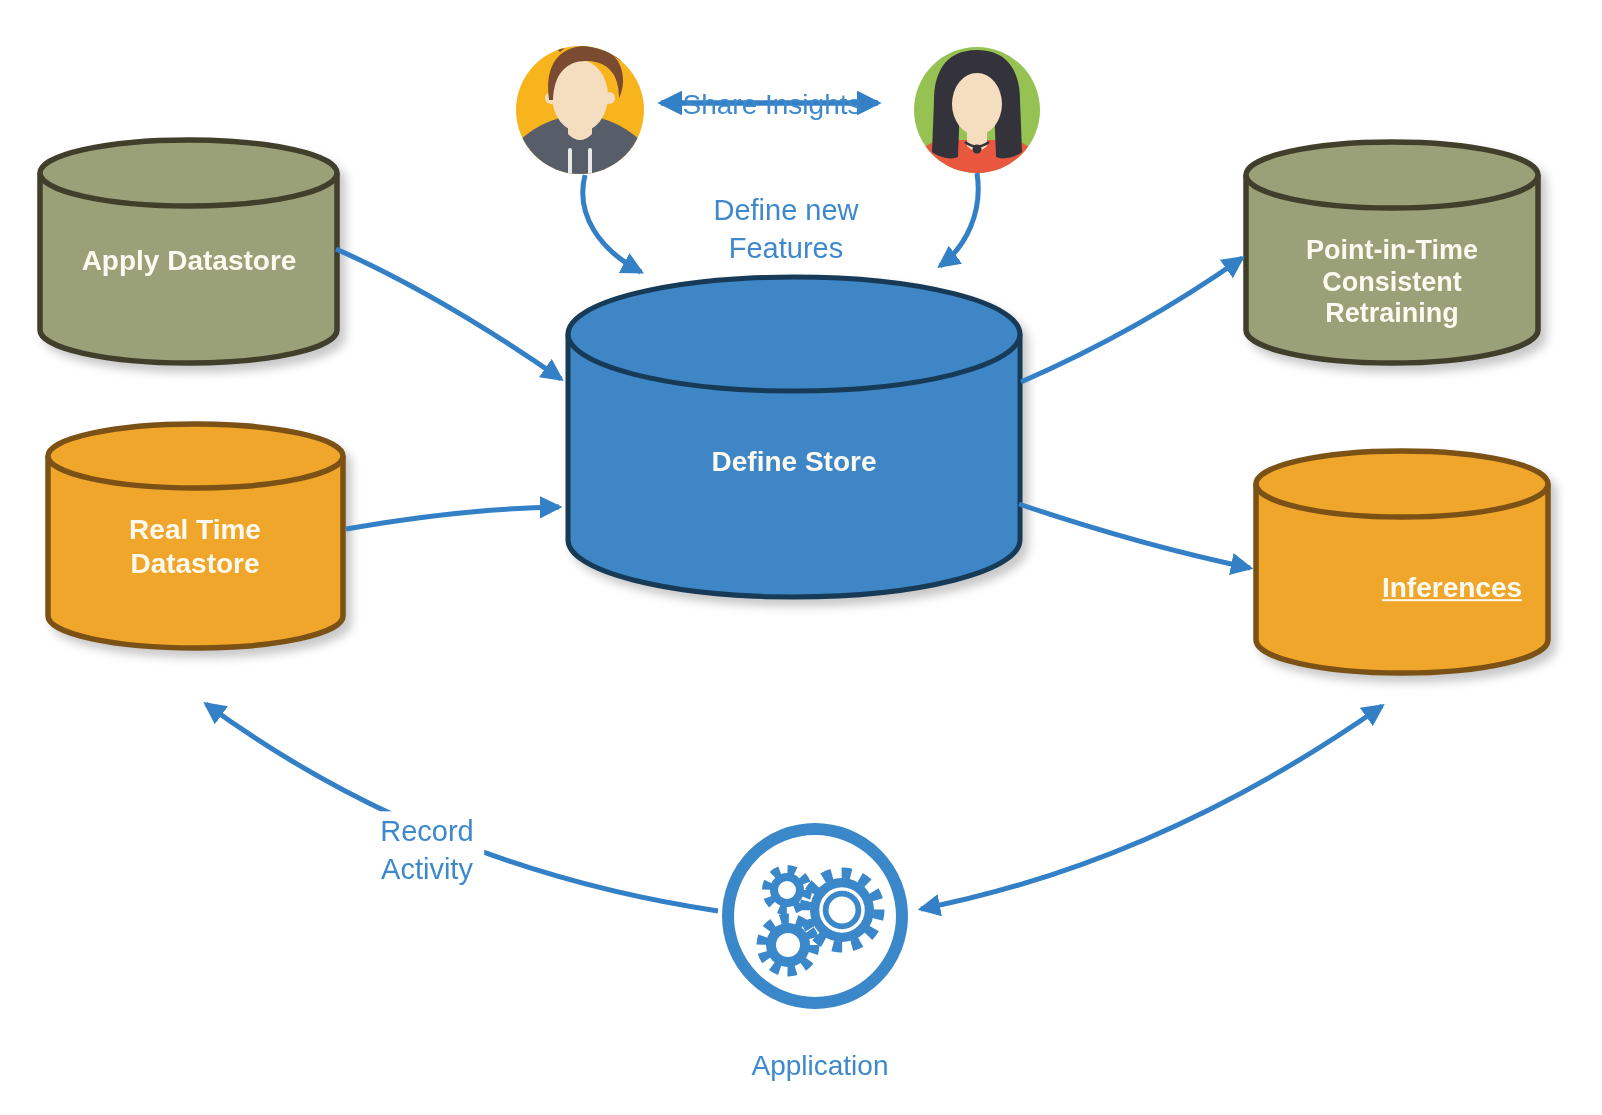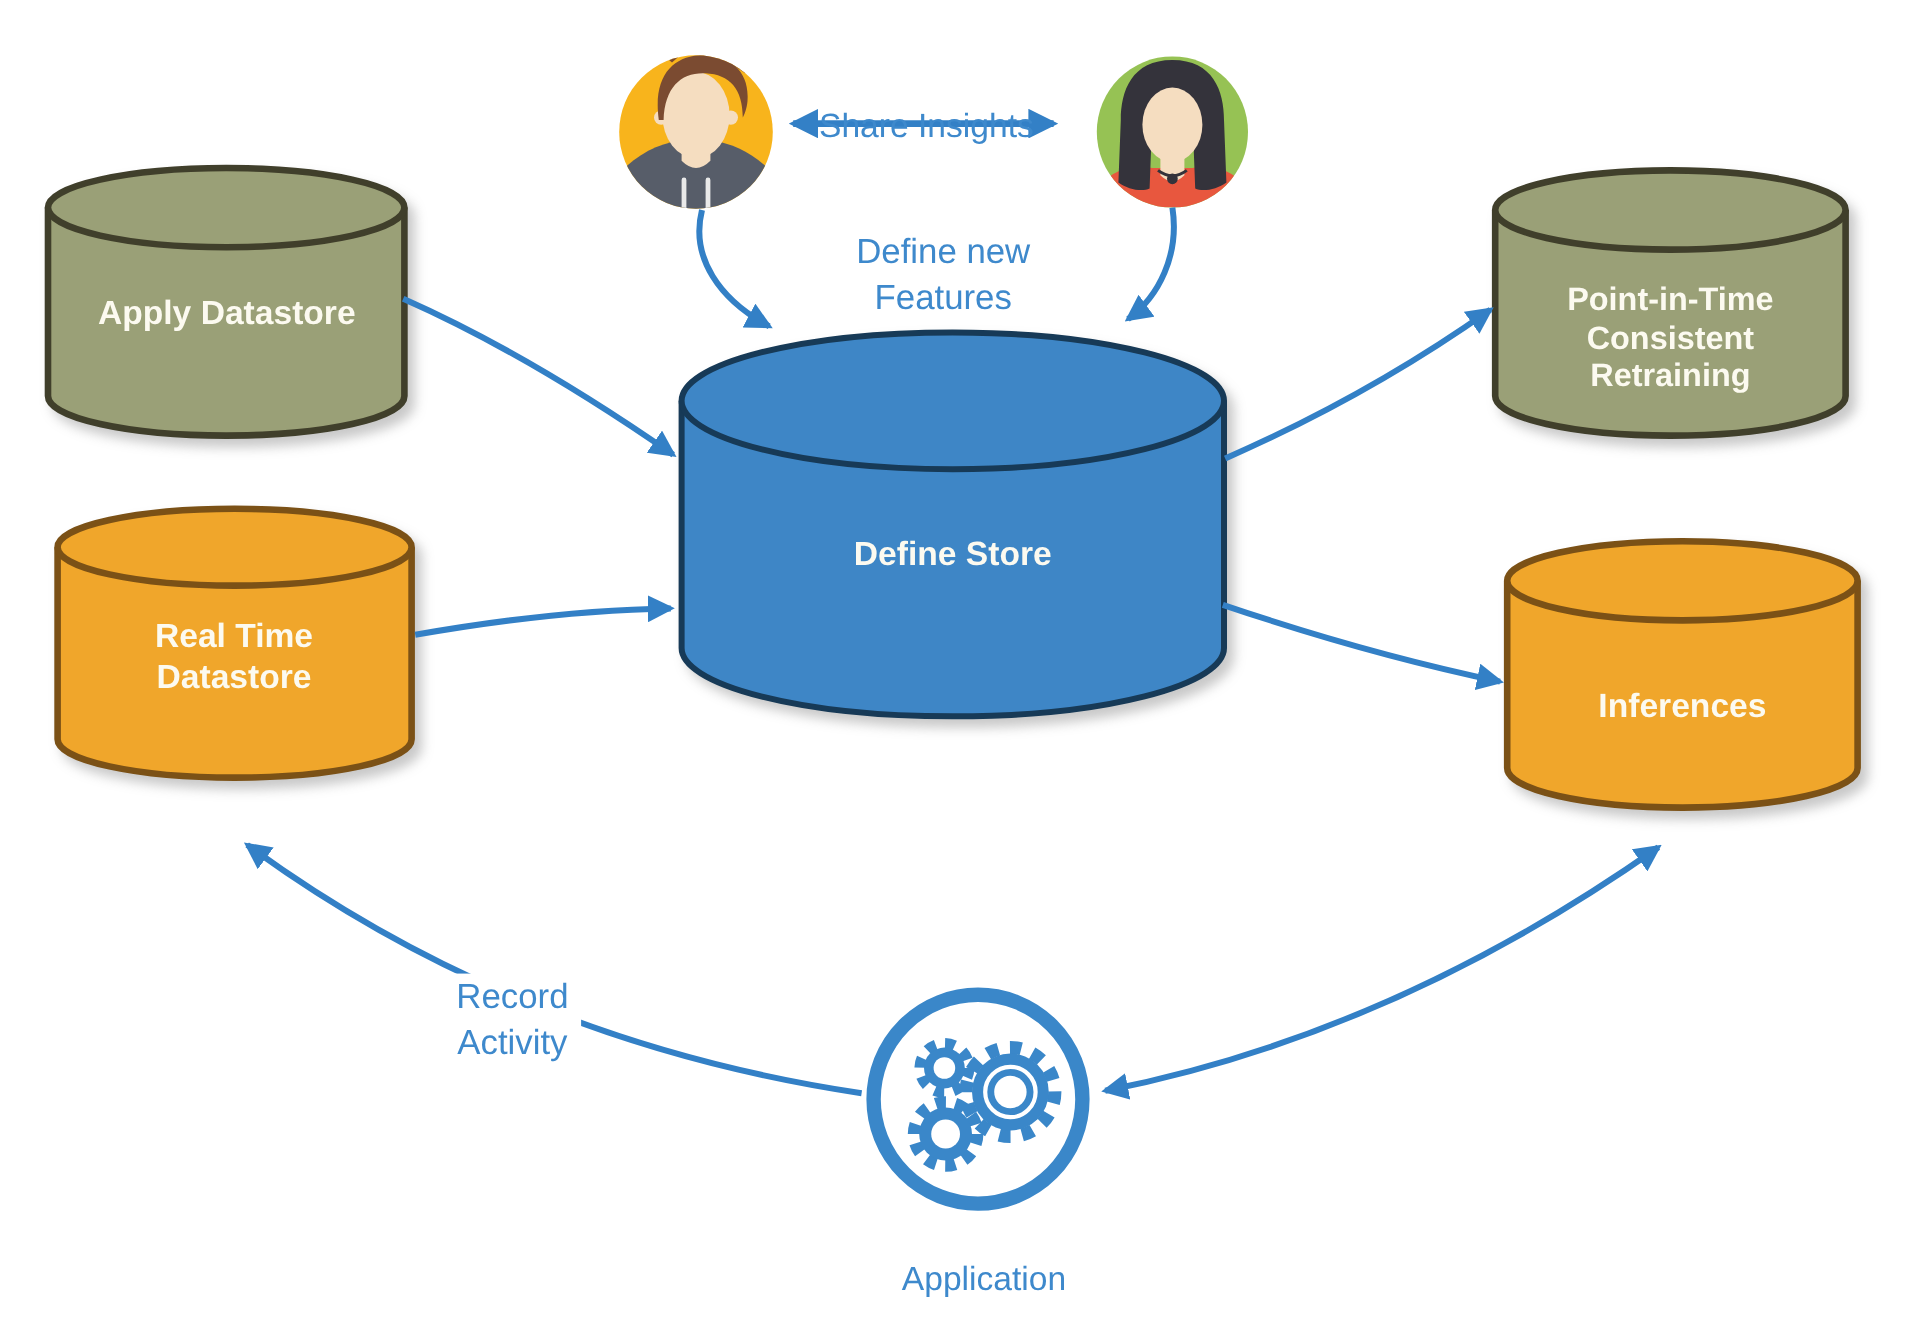--- a/index.html
+++ b/index.html
@@ -145,21 +145,21 @@
 
   <div class="label node-label" style="left:195px;top:547px;">Real Time
 Datastore</div>
 
   <div class="label node-label" style="left:794px;top:462px;">Define Store</div>
 
   <div class="label node-label pit-size" style="left:1392px;top:282px;text-align:center;">Point-in-Time
 Consistent
 Retraining</div>
 
-  <div class="label node-label" style="left:1402px;top:588px;">Inferences</div>
+  <div class="label node-label" style="left:1452px;top:588px;text-decoration:underline;">Inferences</div>
 
   <div class="label edge-label share-size" style="left:772px;top:77px;">Share Insights</div>
 
   <div class="label edge-label" style="left:786px;top:230px;">Define new
 Features</div>
 
   <div class="label edge-label masked" style="left:427px;top:851px;">Record
 Activity</div>
 
 

